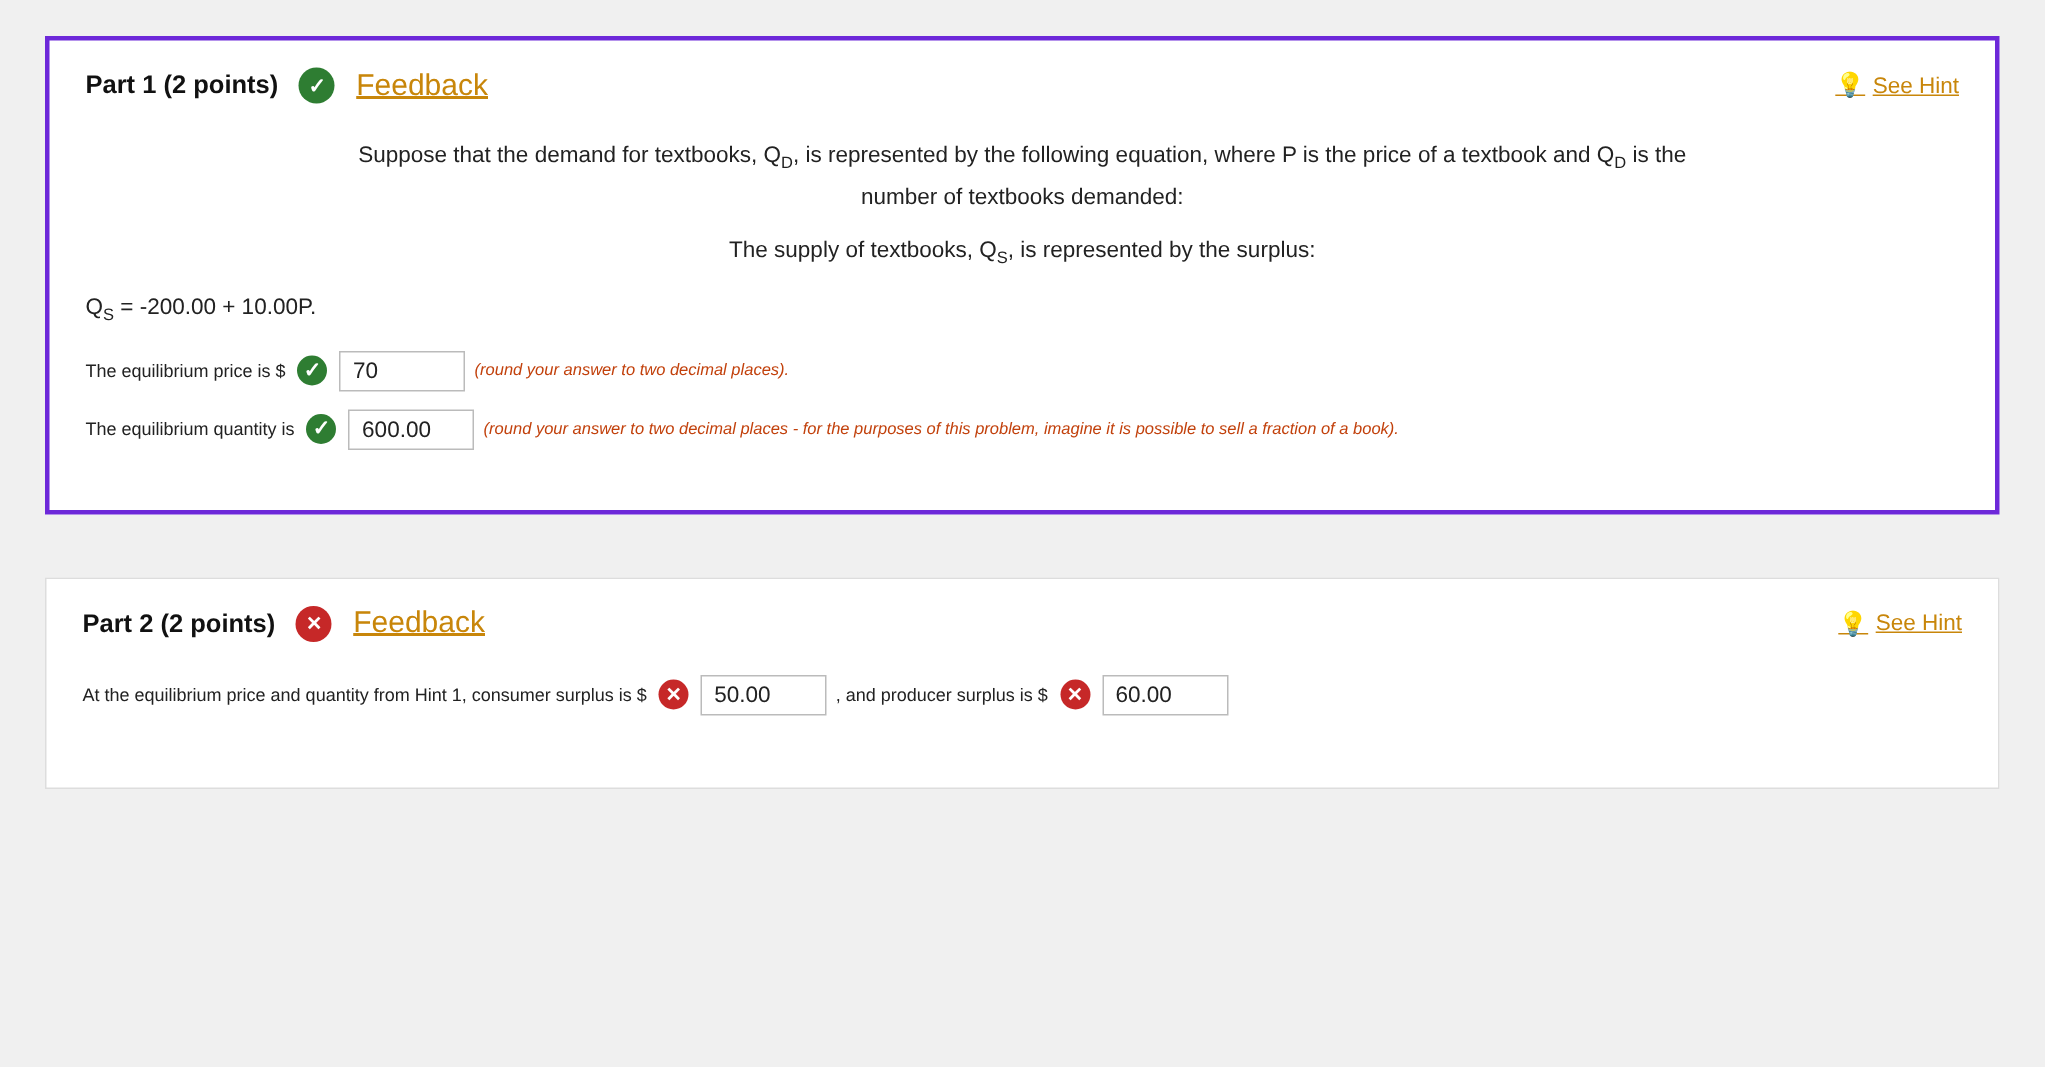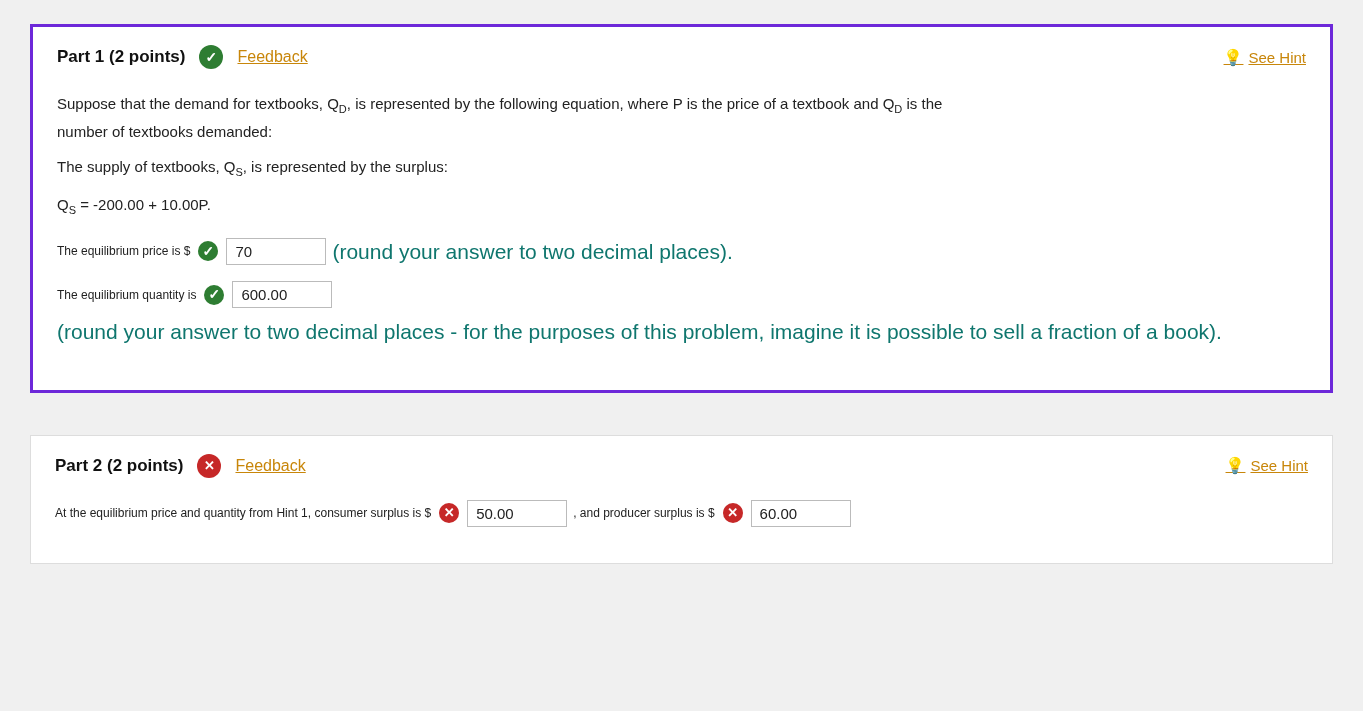--- a/index.html
+++ b/index.html
@@ -35,21 +35,21 @@
       gap: 14px;
     }
     .part-title {
       font-weight: bold;
       font-size: 17px;
       color: #111;
     }
     .feedback-link {
       color: #c8860a;
       text-decoration: underline;
-      font-size: 16px;
+      font-size: 20px;
       cursor: pointer;
       font-weight: normal;
     }
     .see-hint {
       display: flex;
       align-items: center;
       gap: 5px;
       color: #c8860a;
       text-decoration: underline;
       font-size: 15px;
@@ -92,58 +92,60 @@
     .lightbulb-icon {
       color: #c8860a;
       font-size: 16px;
     }
     .content-block {
       line-height: 1.7;
       color: #222;
     }
     .content-block p {
       margin-bottom: 10px;
+      text-align: center;
     }
     .equation-line {
       margin: 10px 0 14px 0;
       font-size: 15px;
     }
     sub {
       font-size: 11px;
       vertical-align: sub;
     }
     .answer-row {
       display: flex;
       align-items: center;
       flex-wrap: wrap;
       gap: 6px;
       margin: 12px 0;
     }
     .answer-input {
       border: 1px solid #bbb;
       padding: 4px 8px;
       font-size: 15px;
-      width: 100px;
+      width: 84px;
       color: #222;
       outline: none;
     }
     .answer-label {
       color: #222;
       font-size: 12px;
     }
     .answer-note {
-      color: #0f766e;
-      font-size: 21px;
+      color: #c2410c;
+      font-size: 11px;
+      font-style: italic;
     }
     .section-gap {
       height: 24px;
     }
     .part2-section {
       background: #fff;
-      padding: 18px 24px 24px 24px;
+      padding: 18px 24px 36px 24px;
       border: 1px solid #ddd;
     }
     .inline-icon {
       display: inline-flex;
       vertical-align: middle;
       margin: 0 2px;
     }
   </style>
 </head>
 <body>

